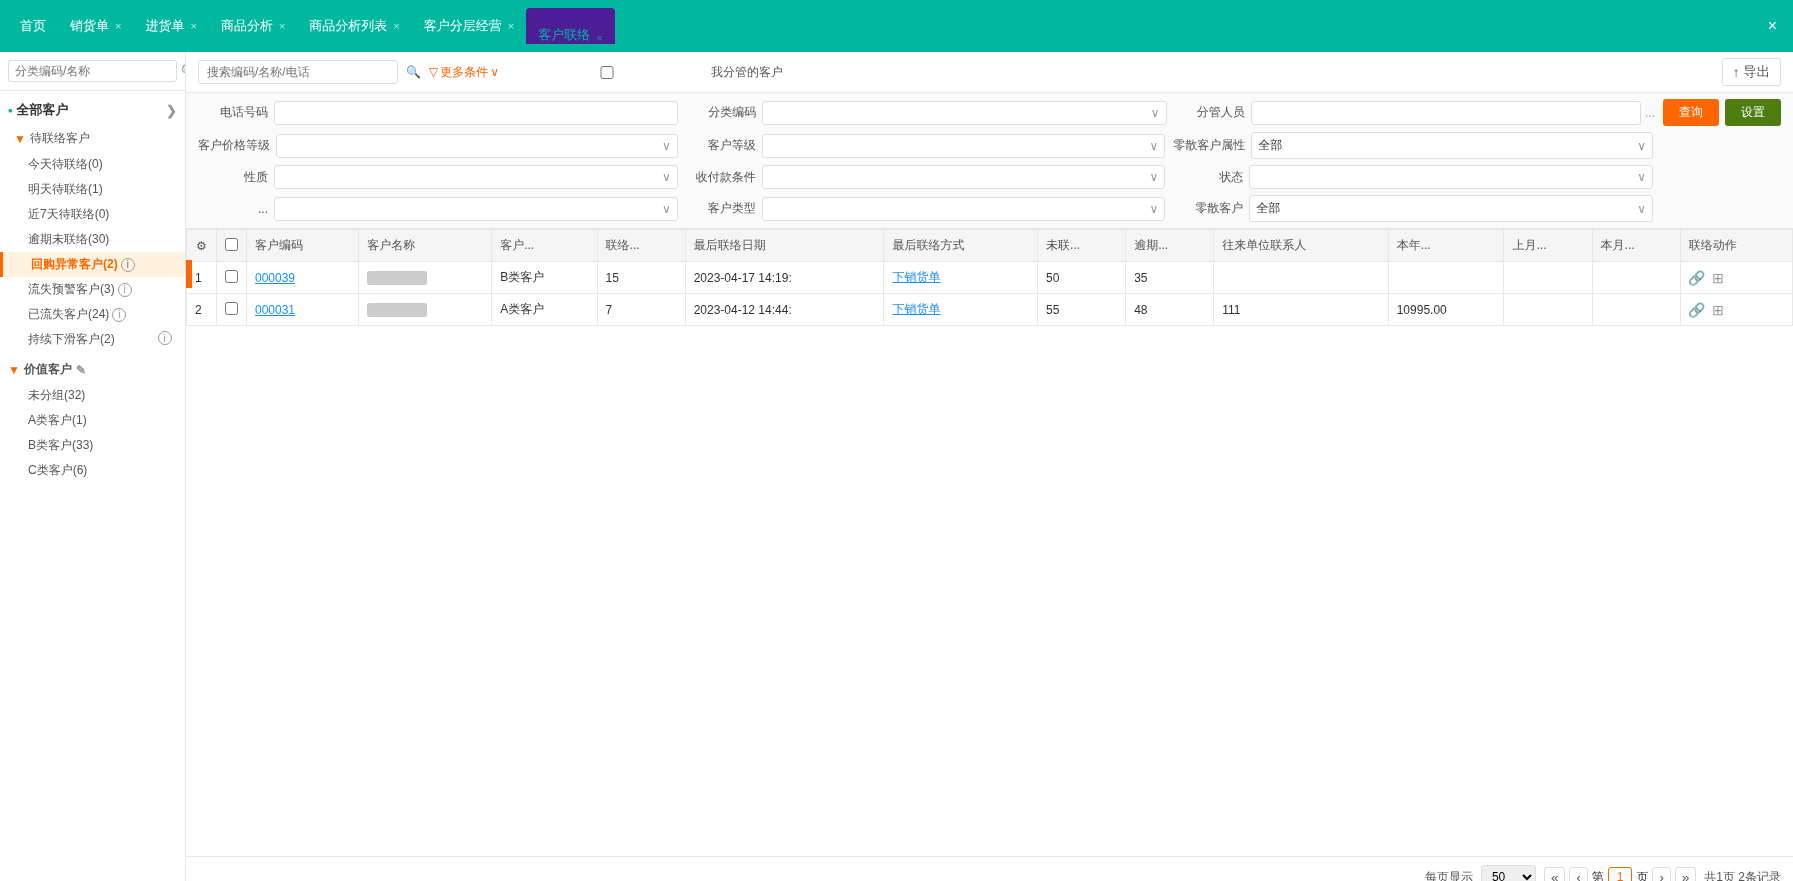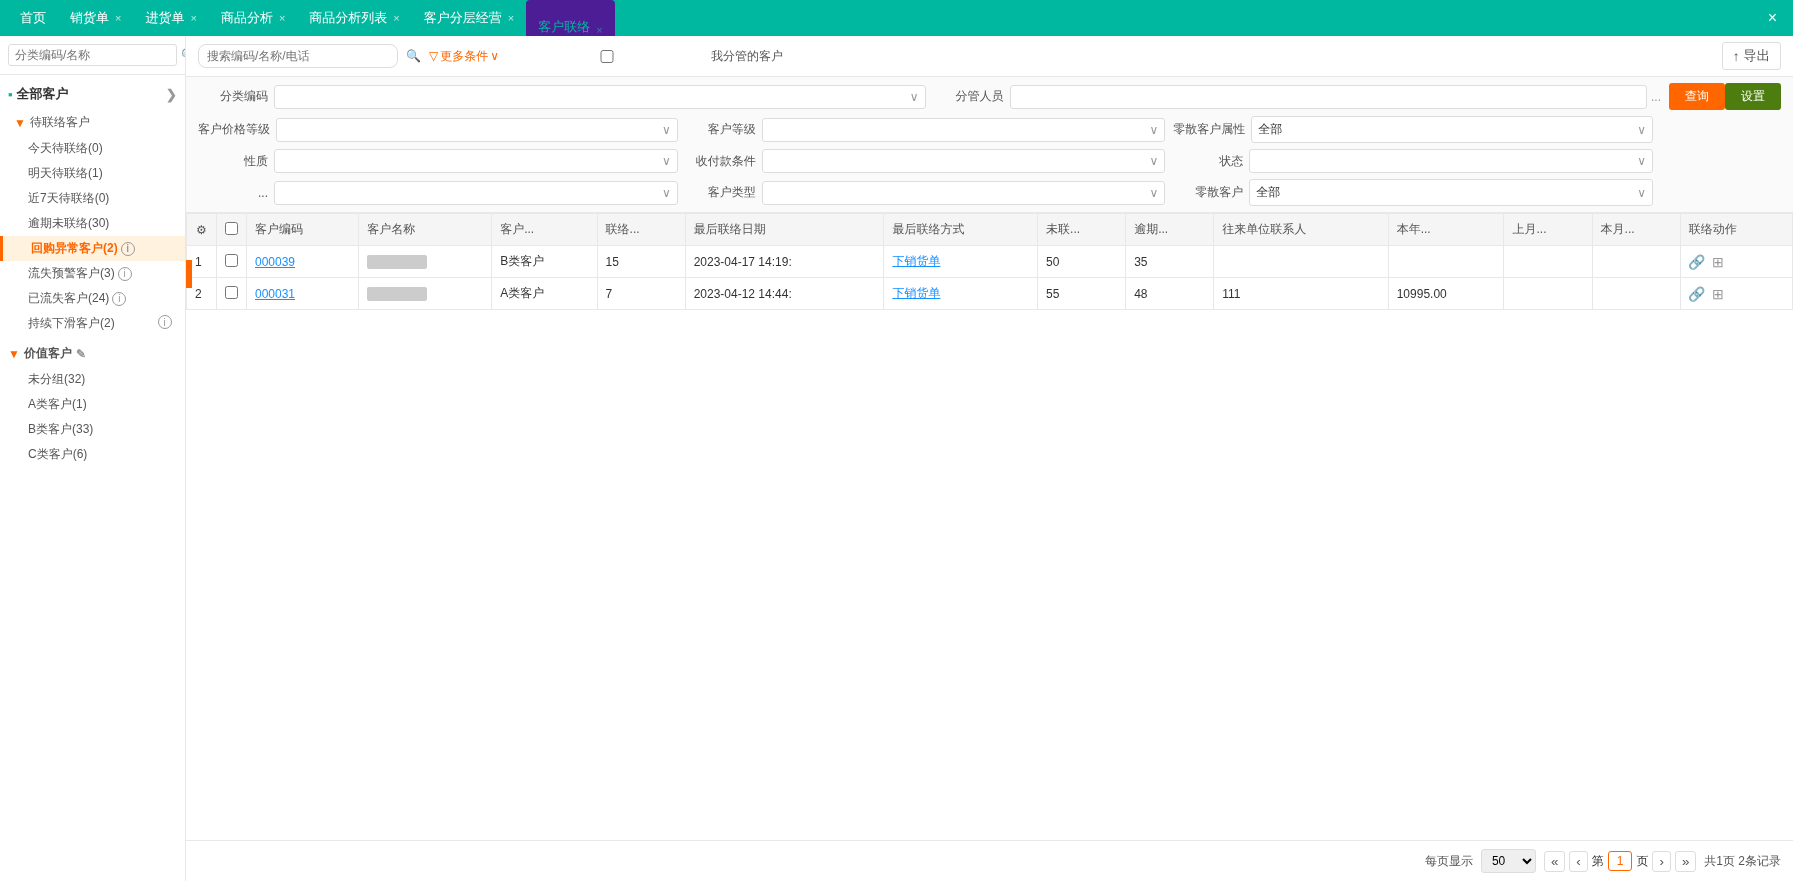--- a/index.html
+++ b/index.html
@@ -1,20 +1,20 @@
 <!DOCTYPE html>
 <html><head>
   <meta charset="utf-8">
   <style>
     * { box-sizing: border-box; margin: 0; padding: 0; }
     body { font-family: 'Microsoft YaHei', Arial, sans-serif; font-size: 12px; background: #f5f5f5; color: #333; overflow: hidden; }
 
     
     .top-nav {
-      display: flex; align-items: center; background: #00b8a0; height: 36px; padding: 0 8px;
+      display: flex; align-items: center; background: #00b8a0; height: 52px; padding: 0 8px;
       position: relative;
     }
     .top-nav-item {
       color: #fff; padding: 0 12px; height: 36px; display: flex; align-items: center;
       cursor: pointer; font-size: 13px; white-space: nowrap;
     }
     .top-nav-item.active { background: #4c1d95; color: #00b8a0; border-radius: 4px 4px 0 0; align-items: flex-end; }
     .top-nav-item .close-x { margin-left: 6px; font-size: 11px; opacity: 0.7; }
     .top-nav-close-btn {
       margin-left: auto; color: #fff; cursor: pointer; font-size: 16px; padding: 0 8px;
@@ -55,21 +55,21 @@
 
     
     .content-area { flex: 1; display: flex; flex-direction: column; overflow: hidden; background: #fff; }
 
     
     .filter-bar {
       padding: 6px 12px; border-bottom: 1px solid #e8e8e8; background: #fff;
       display: flex; align-items: center; gap: 8px; flex-shrink: 0;
     }
     .filter-bar input {
-      border: 1px solid #ddd; border-radius: 8px; padding: 4px 8px; font-size: 12px; width: 200px; outline: none;
+      border: 1px solid #ddd; border-radius: 3px; padding: 4px 8px; font-size: 12px; width: 200px; outline: none;
     }
     .filter-bar .search-btn { color: #888; cursor: pointer; }
     .filter-more { color: #f60; cursor: pointer; display: flex; align-items: center; gap: 2px; }
     .checkbox-label { display: flex; align-items: center; gap: 4px; cursor: pointer; color: #555; }
     .export-btn {
       margin-left: auto; display: flex; align-items: center; gap: 4px; color: #555; cursor: pointer;
       border: 1px solid #ddd; padding: 4px 10px; border-radius: 3px; background: #fff;
     }
 
     
@@ -81,21 +81,21 @@
     }
     .filter-field label { color: #555; white-space: nowrap; margin-right: 6px; min-width: 70px; text-align: right; font-size: 12px; }
     .filter-field input, .filter-field select {
       flex: 1; border: 1px solid #ddd; border-radius: 3px; padding: 4px 6px; font-size: 12px; outline: none; background: #fff;
     }
     .filter-select-wrapper {
       flex: 1; border: 1px solid #ddd; border-radius: 3px; padding: 4px 6px; font-size: 12px; background: #fff;
       display: flex; align-items: center; justify-content: space-between; cursor: pointer;
     }
     .filter-select-wrapper .arrow { color: #999; }
-    .filter-actions { display: flex; align-items: center; flex-shrink: 0; }
+    .filter-actions { display: flex; gap: 6px; align-items: center; flex-shrink: 0; }
     .btn-query { background: #f60; color: #fff; border: none; border-radius: 3px; padding: 5px 16px; cursor: pointer; font-size: 12px; }
     .btn-settings { background: #4d7c0f; color: #fff; border: none; border-radius: 3px; padding: 5px 16px; cursor: pointer; font-size: 12px; }
 
     
     .table-wrapper { flex: 1; overflow: auto; }
     table { width: 100%; border-collapse: collapse; font-size: 12px; }
     thead tr { background: #f5f5f5; position: sticky; top: 0; z-index: 1; }
     thead th {
       border: 1px solid #e8e8e8; padding: 7px 8px; text-align: left; color: #555; font-weight: normal;
       white-space: nowrap;
@@ -251,20 +251,24 @@
       </label>
       <button class="export-btn">
         <span>↑</span>
         <span>导出</span>
       </button>
     </div>
 
     <div class="advanced-filters">
 
       <div class="filter-row">
+        <div class="filter-field">
+          <label>电话号码</label>
+          <input type="text" style="">
+        </div>
         <div class="filter-field">
           <label>分类编码</label>
           <div class="filter-select-wrapper">
             <span></span>
             <span class="arrow">∨</span>
           </div>
         </div>
         <div class="filter-field">
           <label>分管人员</label>
           <input type="text" style="flex: 1 1 0%;">

